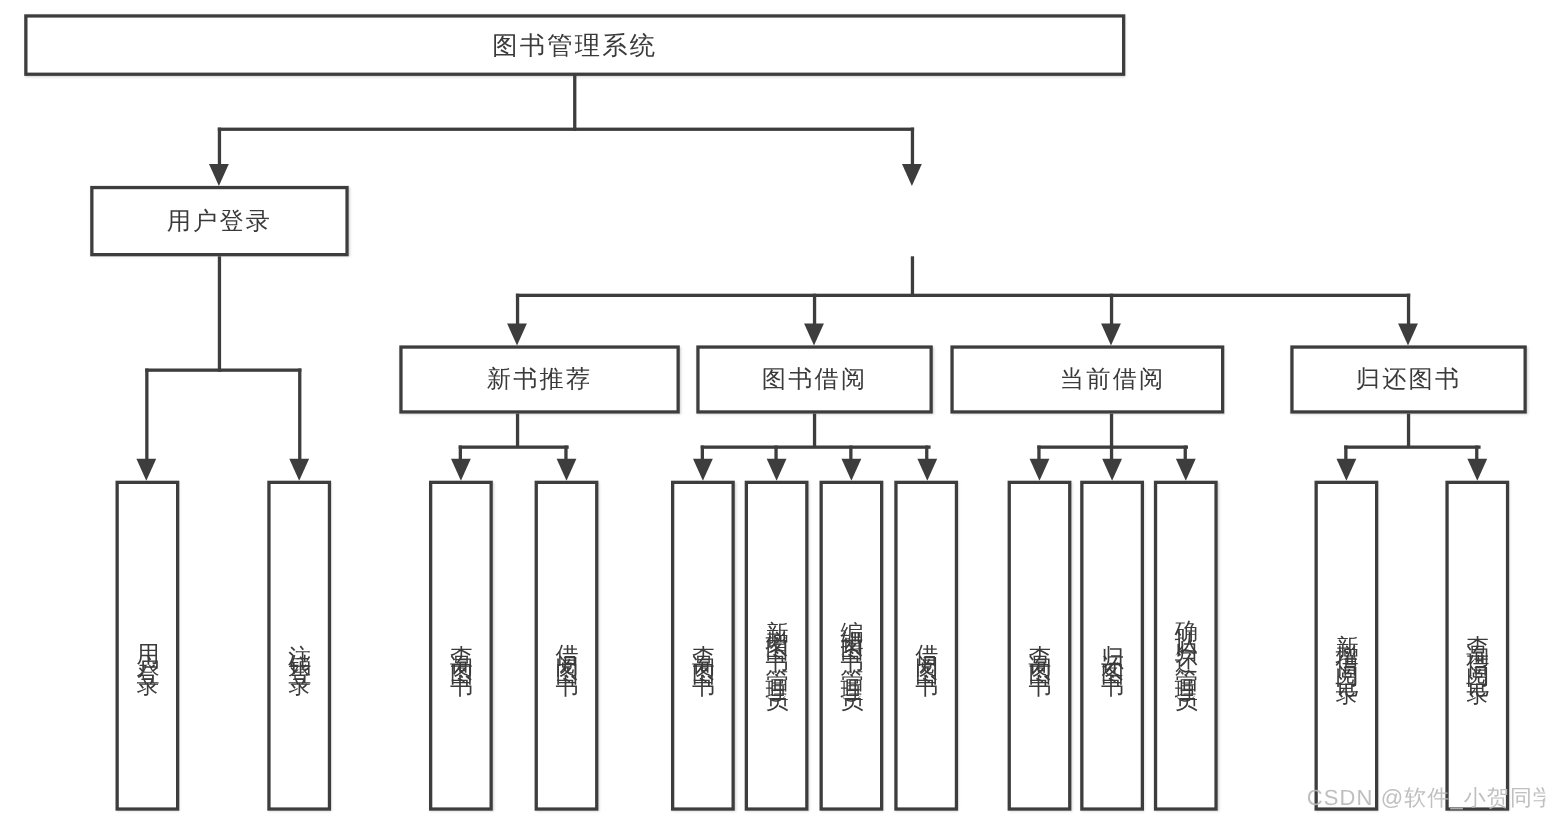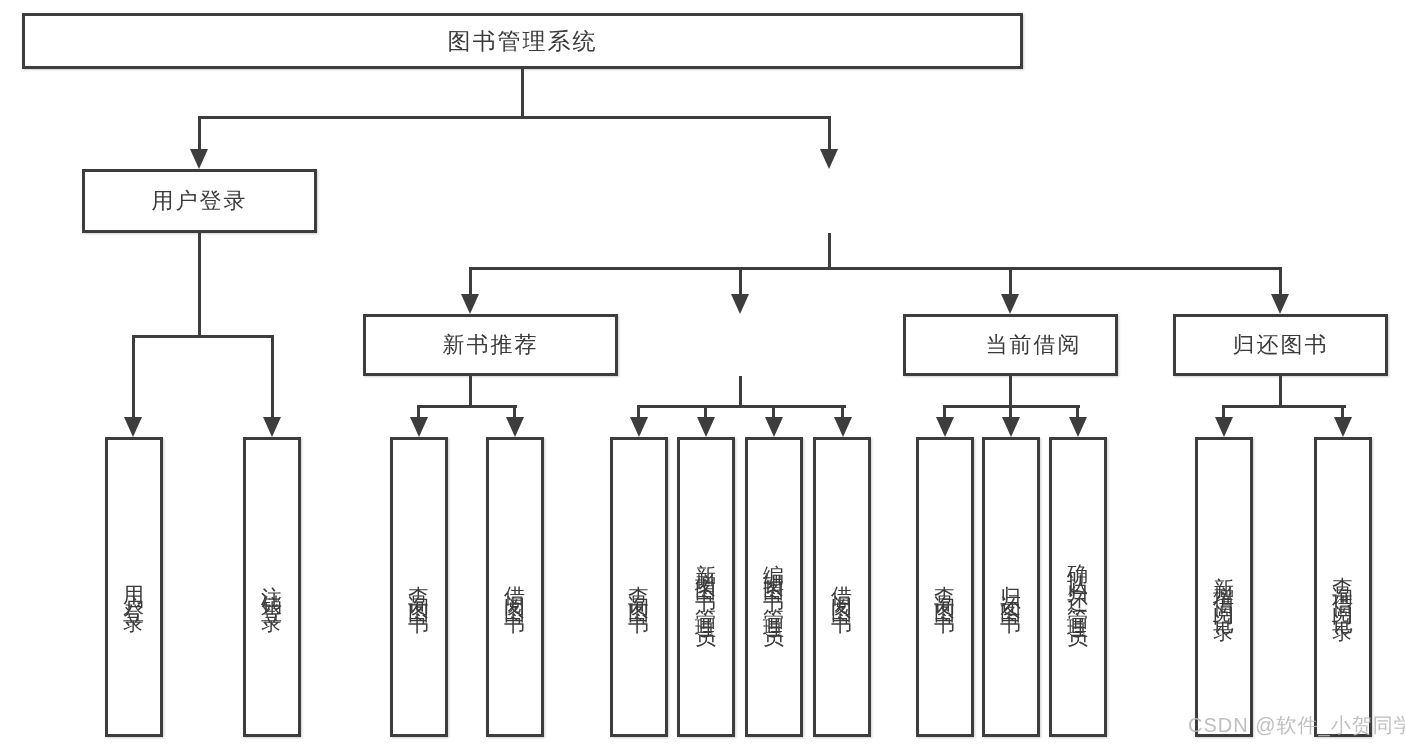--- a/index.html
+++ b/index.html
@@ -84,21 +84,24 @@
   <div class="line" style="left:739px; top:267px; width:3px; height:28px;"></div>
   <div class="arrow" style="left:731px; top:294px;"></div>
   <div class="line" style="left:1009px; top:267px; width:3px; height:28px;"></div>
   <div class="arrow" style="left:1001px; top:294px;"></div>
   <div class="line" style="left:1279px; top:267px; width:3px; height:28px;"></div>
   <div class="arrow" style="left:1271px; top:294px;"></div>
 
   <div class="node h" style="left:363px; top:314px; width:255px; height:62px;">
     <span>新书推荐</span>
   </div>
-  <div class="node h" style="left:903px; top:314px; width:215px; height:62px;padding-left:46px;">
+  <div class="node h" style="left:633px; top:314px; width:215px; height:62px;">
+    <span>图书借阅</span>
+  </div>
+  <div class="node h" style="left:864px; top:314px; width:249px; height:62px;padding-left:46px;">
     <span>当前借阅</span>
   </div>
   <div class="node h" style="left:1173px; top:314px; width:215px; height:62px;">
     <span>归还图书</span>
   </div>
 
   <div class="line" style="left:469px; top:376px; width:3px; height:31px;"></div>
   <div class="line" style="left:417px; top:405px; width:100px; height:3px;"></div>
   <div class="line" style="left:417px; top:405px; width:3px; height:13px;"></div>
   <div class="arrow" style="left:410px; top:417px;"></div>

